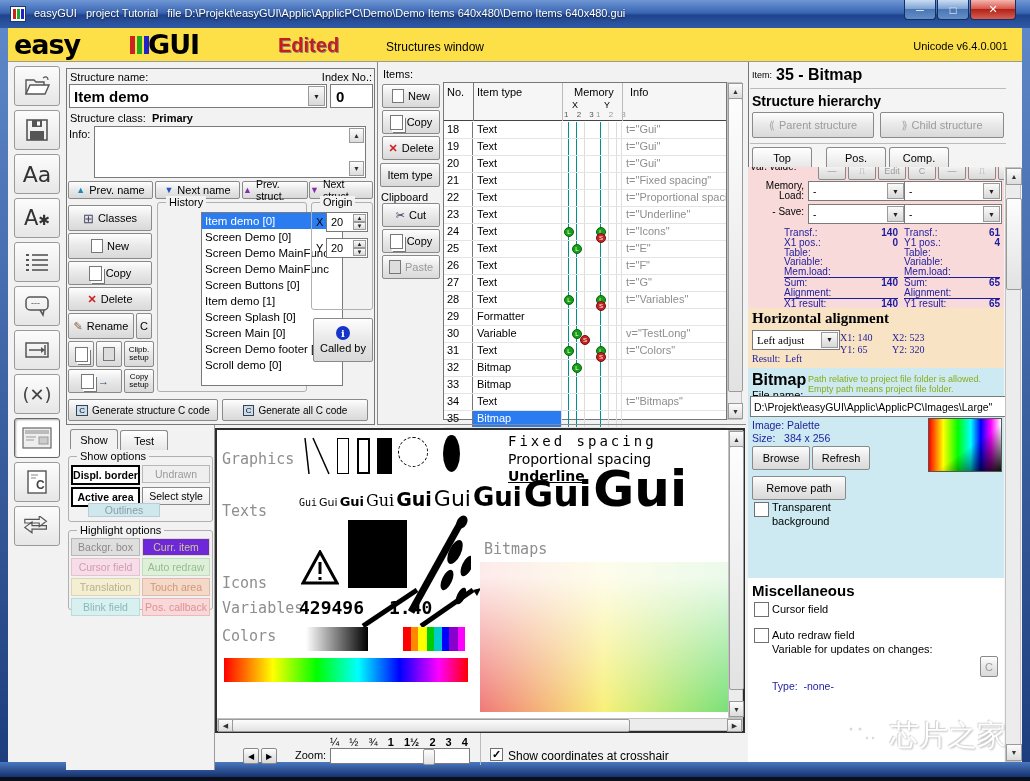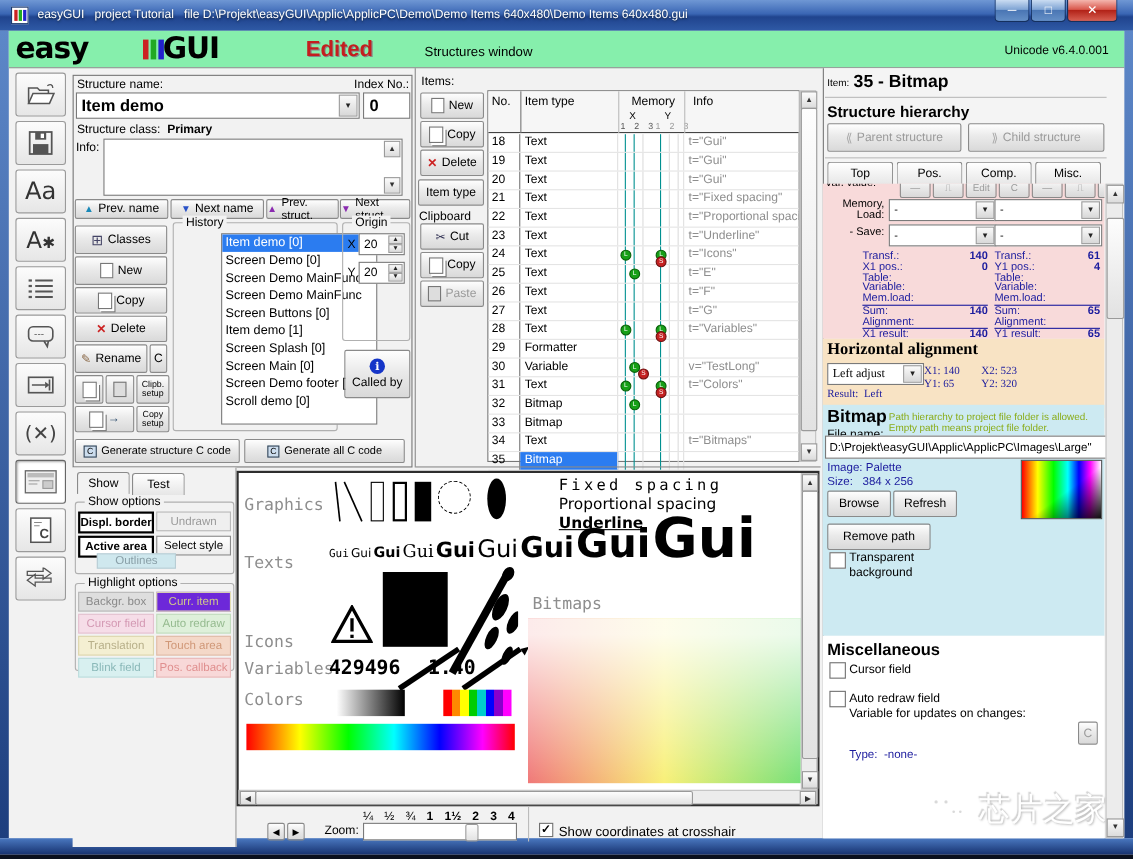--- a/index.html
+++ b/index.html
@@ -14,21 +14,21 @@
   .borderR{left:1022px;top:28px;width:8px;height:734px;background:linear-gradient(#5d87c8,#1d3e7e);}
   #bottomstrip{left:0;top:762px;width:1030px;height:15px;background:linear-gradient(#4a78c0,#16316e);}
   #bottomblack{left:0;top:777px;width:1030px;height:4px;background:#0a0f1c;}
   .winbtn{height:19px;border:1px solid #15305e;border-top:none;border-radius:0 0 4px 4px;
     display:flex;align-items:center;justify-content:center;color:#fff;font-size:11px;
     background:linear-gradient(#cadcf2,#7fa4d4 45%,#4a76b4 50%,#648fc6);}
   .winbtn.close{background:linear-gradient(#f4b6ae,#d9584c 45%,#b22318 50%,#d75f52);}
   #titleicon{left:10px;top:6px;width:16px;height:16px;background:#fff;border:1px solid #1c3a6e;display:flex;gap:1px;align-items:center;justify-content:center;}
   #titleicon i{width:3px;height:10px;display:block;}
   
-  #header{left:8px;top:28px;width:1014px;height:34px;background:#86efac;border-bottom:1px solid #9a9a9a;}
+  #header{left:8px;top:28px;width:1014px;height:34px;background:#fde047;border-bottom:1px solid #9a9a9a;}
   #logo{left:6px;top:1px;font-family:"DejaVu Sans",sans-serif;font-weight:bold;font-size:27px;letter-spacing:-1px;}
   #logobars{left:122px;top:8px;display:flex;gap:2px;}
   #logobars i{width:5px;height:18px;display:block;}
   #edited{left:270px;top:6px;font-size:20px;font-weight:bold;color:#c41e1e;text-shadow:1px 1px 0 #888;}
   #subtitle{left:378px;top:12px;font-size:12px;}
   #version{right:14px;top:12px;font-size:11px;}
   
   .toolbtn{left:14px;width:46px;height:40px;border:1px solid #9a9a9a;border-radius:3px;
     background:linear-gradient(#fcfcfc,#e6e6e6);display:flex;align-items:center;justify-content:center;color:#555;}
   .toolbtn.pressed{background:#fff;border:1px solid #666;box-shadow:inset 1px 1px 2px #aaa;}
@@ -548,21 +548,21 @@
       <span>Parent structure</span>
     </div>
   <div class="abs btn disabled" style="left:880px;top:112px;width:124px;height:26px;">
       <span style="color:#aaa;">⟫</span>
       <span>Child structure</span>
     </div>
   <div class="abs sep" style="left:750px;top:143px;width:256px;height:1px;background:#bbb;"></div>
 
   <div class="abs" style="left:752px;top:147px;width:256px;height:20px;">
 
-  <div class="tab active" style="position:relative;float:left;width:58px;margin-right:3px;">Top</div>
+  <div class="tab active" style="position:relative;float:left;width:58px;margin-right:14px;">Top</div>
       <div class="tab" style="position:relative;float:left;width:58px;margin-right:3px;">Pos.</div>
       <div class="tab" style="position:relative;float:left;width:58px;margin-right:3px;">Comp.</div>
       <div class="tab" style="position:relative;float:left;width:58px;margin-right:3px;">Misc.</div>
     </div>
 
   <div class="abs" id="pinksec" style="left:748px;top:167px;width:256px;height:141px;overflow:hidden;">
     <div style="position:absolute;left:2px;top:-6px;font-size:10px;">Var. value:</div>
     <div style="position:absolute;left:70px;top:-5px;display:flex;gap:2px;">
 
     <div class="btn disabled" style="height:16px;min-width:20px;font-size:9px;padding:0 3px;">—</div>
@@ -674,21 +674,21 @@
     <div class="navy" style="position:absolute;left:92px;top:24px;font-size:10px;">X1: 140</div>
     <div class="navy" style="position:absolute;left:144px;top:24px;font-size:10px;">X2: 523</div>
     <div class="navy" style="position:absolute;left:92px;top:36px;font-size:10px;">Y1: 65</div>
     <div class="navy" style="position:absolute;left:144px;top:36px;font-size:10px;">Y2: 320</div>
     <div class="navy" style="position:absolute;left:4px;top:45px;font-size:10px;"><span>Result:</span>&nbsp;&nbsp;<span>Left</span></div>
   </div>
 
   <div class="abs" id="bluesec" style="left:748px;top:368px;width:256px;height:210px;">
     <div class="h1" style="position:absolute;left:4px;top:3px;font-size:16px;">Bitmap</div>
     <div class="greennote" style="position:absolute;left:60px;top:6px;width:196px;">
-      <span>Path hierarchy to project file folder is allowed.</span><br><span>Empty path means project file folder.</span>
+      <span>Path relative to project file folder is allowed.</span><br><span>Empty path means project file folder.</span>
     </div>
     <div style="position:absolute;left:4px;top:21px;">File name:</div>
     <div class="inset" style="position:absolute;left:2px;top:28px;width:252px;height:19px;display:flex;align-items:center;padding-left:3px;font-size:10.5px;white-space:nowrap;overflow:hidden;">D:\Projekt\easyGUI\Applic\ApplicPC\Images\Large"</div>
     <div class="navy" style="position:absolute;left:4px;top:51px;font-size:10.5px;"><span>Image:</span> <span>Palette</span></div>
     <div class="navy" style="position:absolute;left:4px;top:64px;font-size:10.5px;"><span>Size:</span>&nbsp;&nbsp;&nbsp;<span>384 x 256</span></div>
     <div class="btn" style="position:absolute;left:4px;top:78px;width:56px;height:22px;">Browse</div>
     <div class="btn" style="position:absolute;left:64px;top:78px;width:56px;height:22px;">Refresh</div>
     <div style="position:absolute;left:180px;top:50px;width:72px;height:52px;border:1px solid #555;
          background:linear-gradient(to top left, rgba(0,0,0,.95), rgba(0,0,0,0) 45%),
            linear-gradient(to right,#f00,#ff0 20%,#0f0 40%,#0ff 58%,#00f 72%,#f0f 86%,#fff);"></div>

